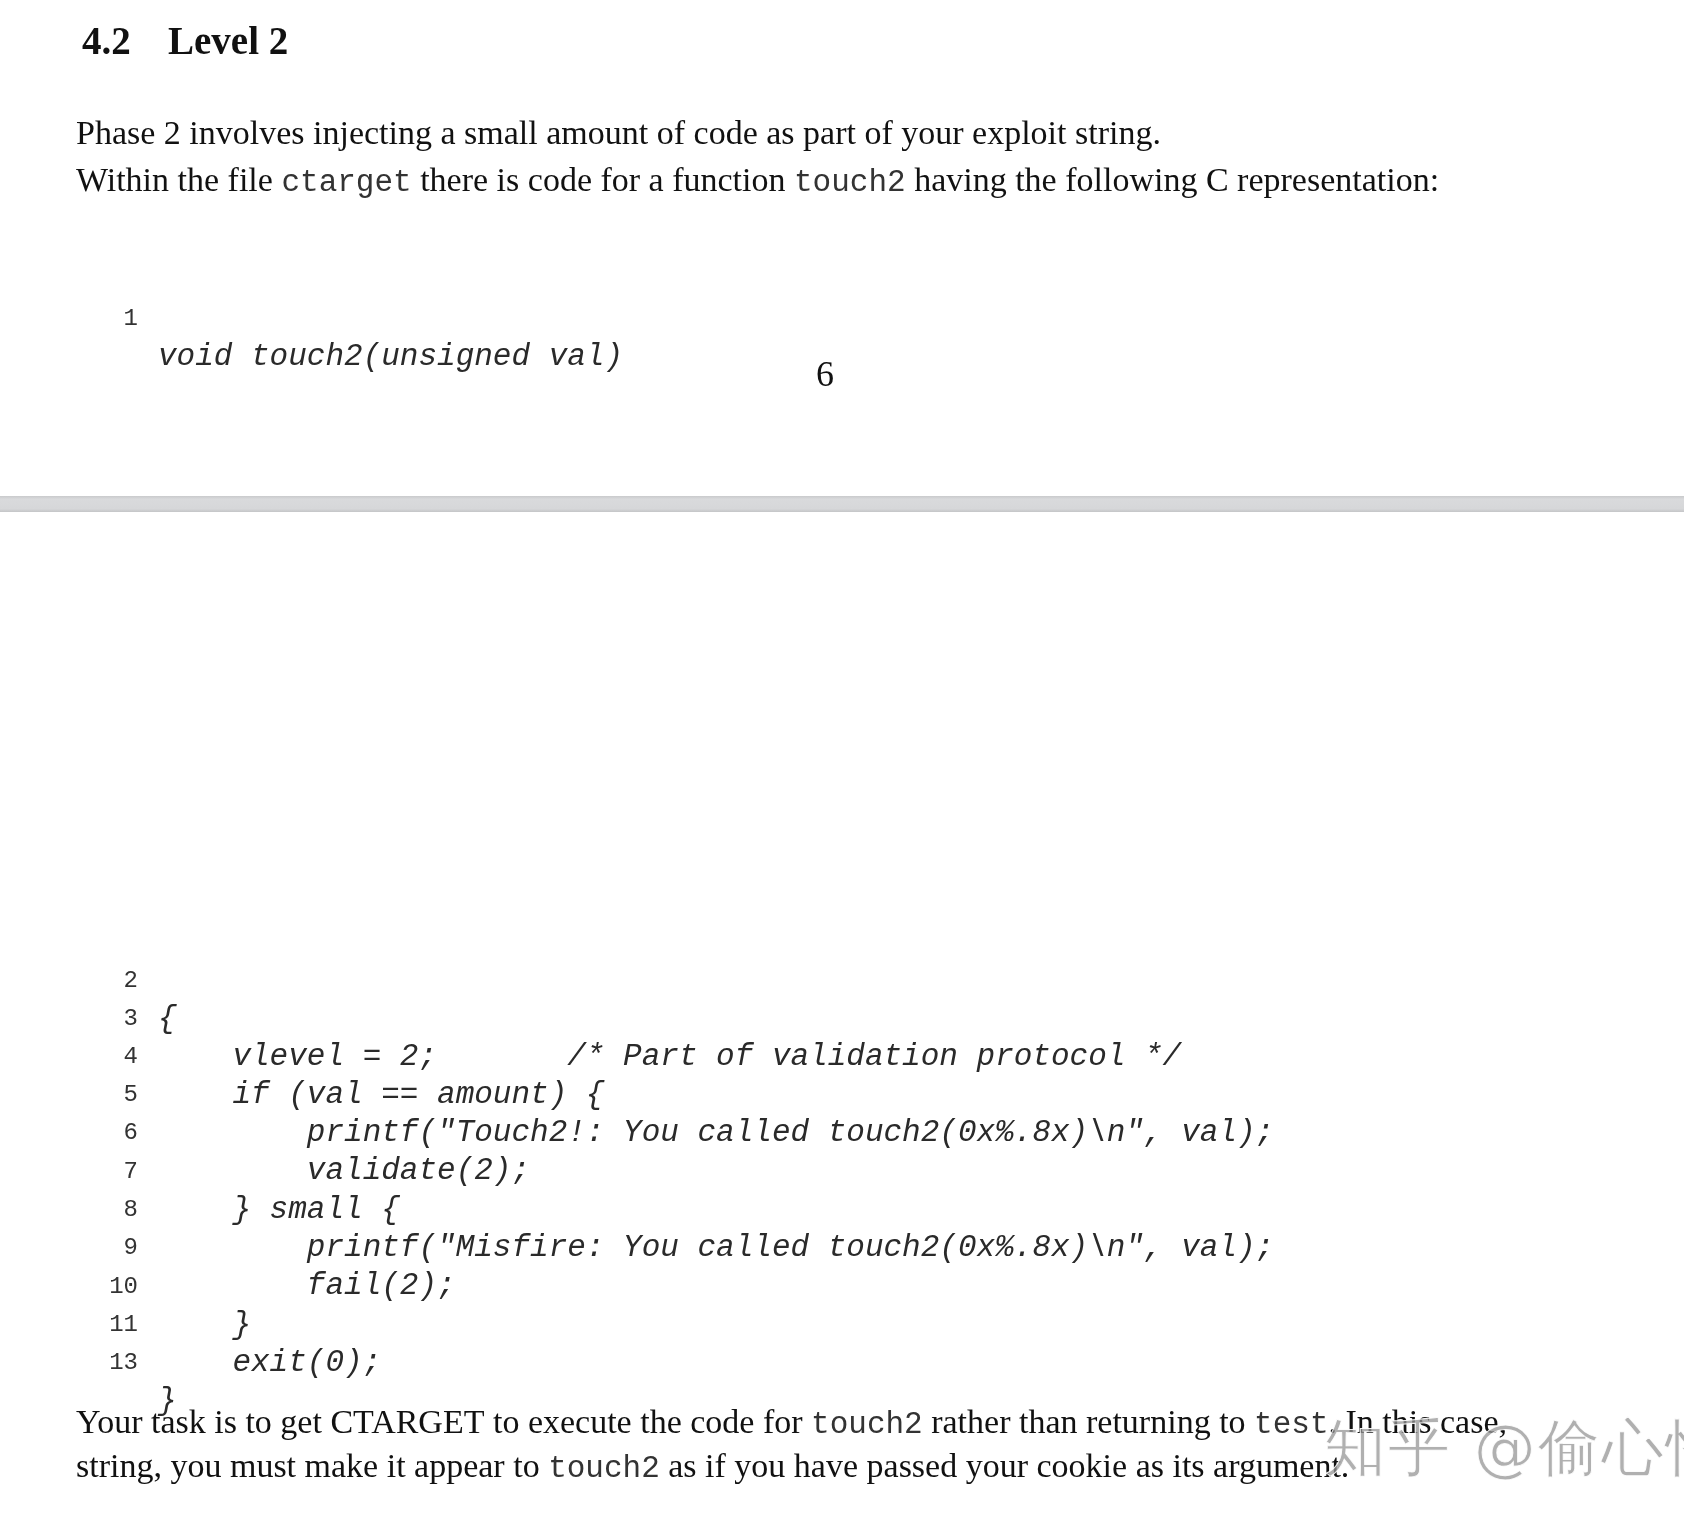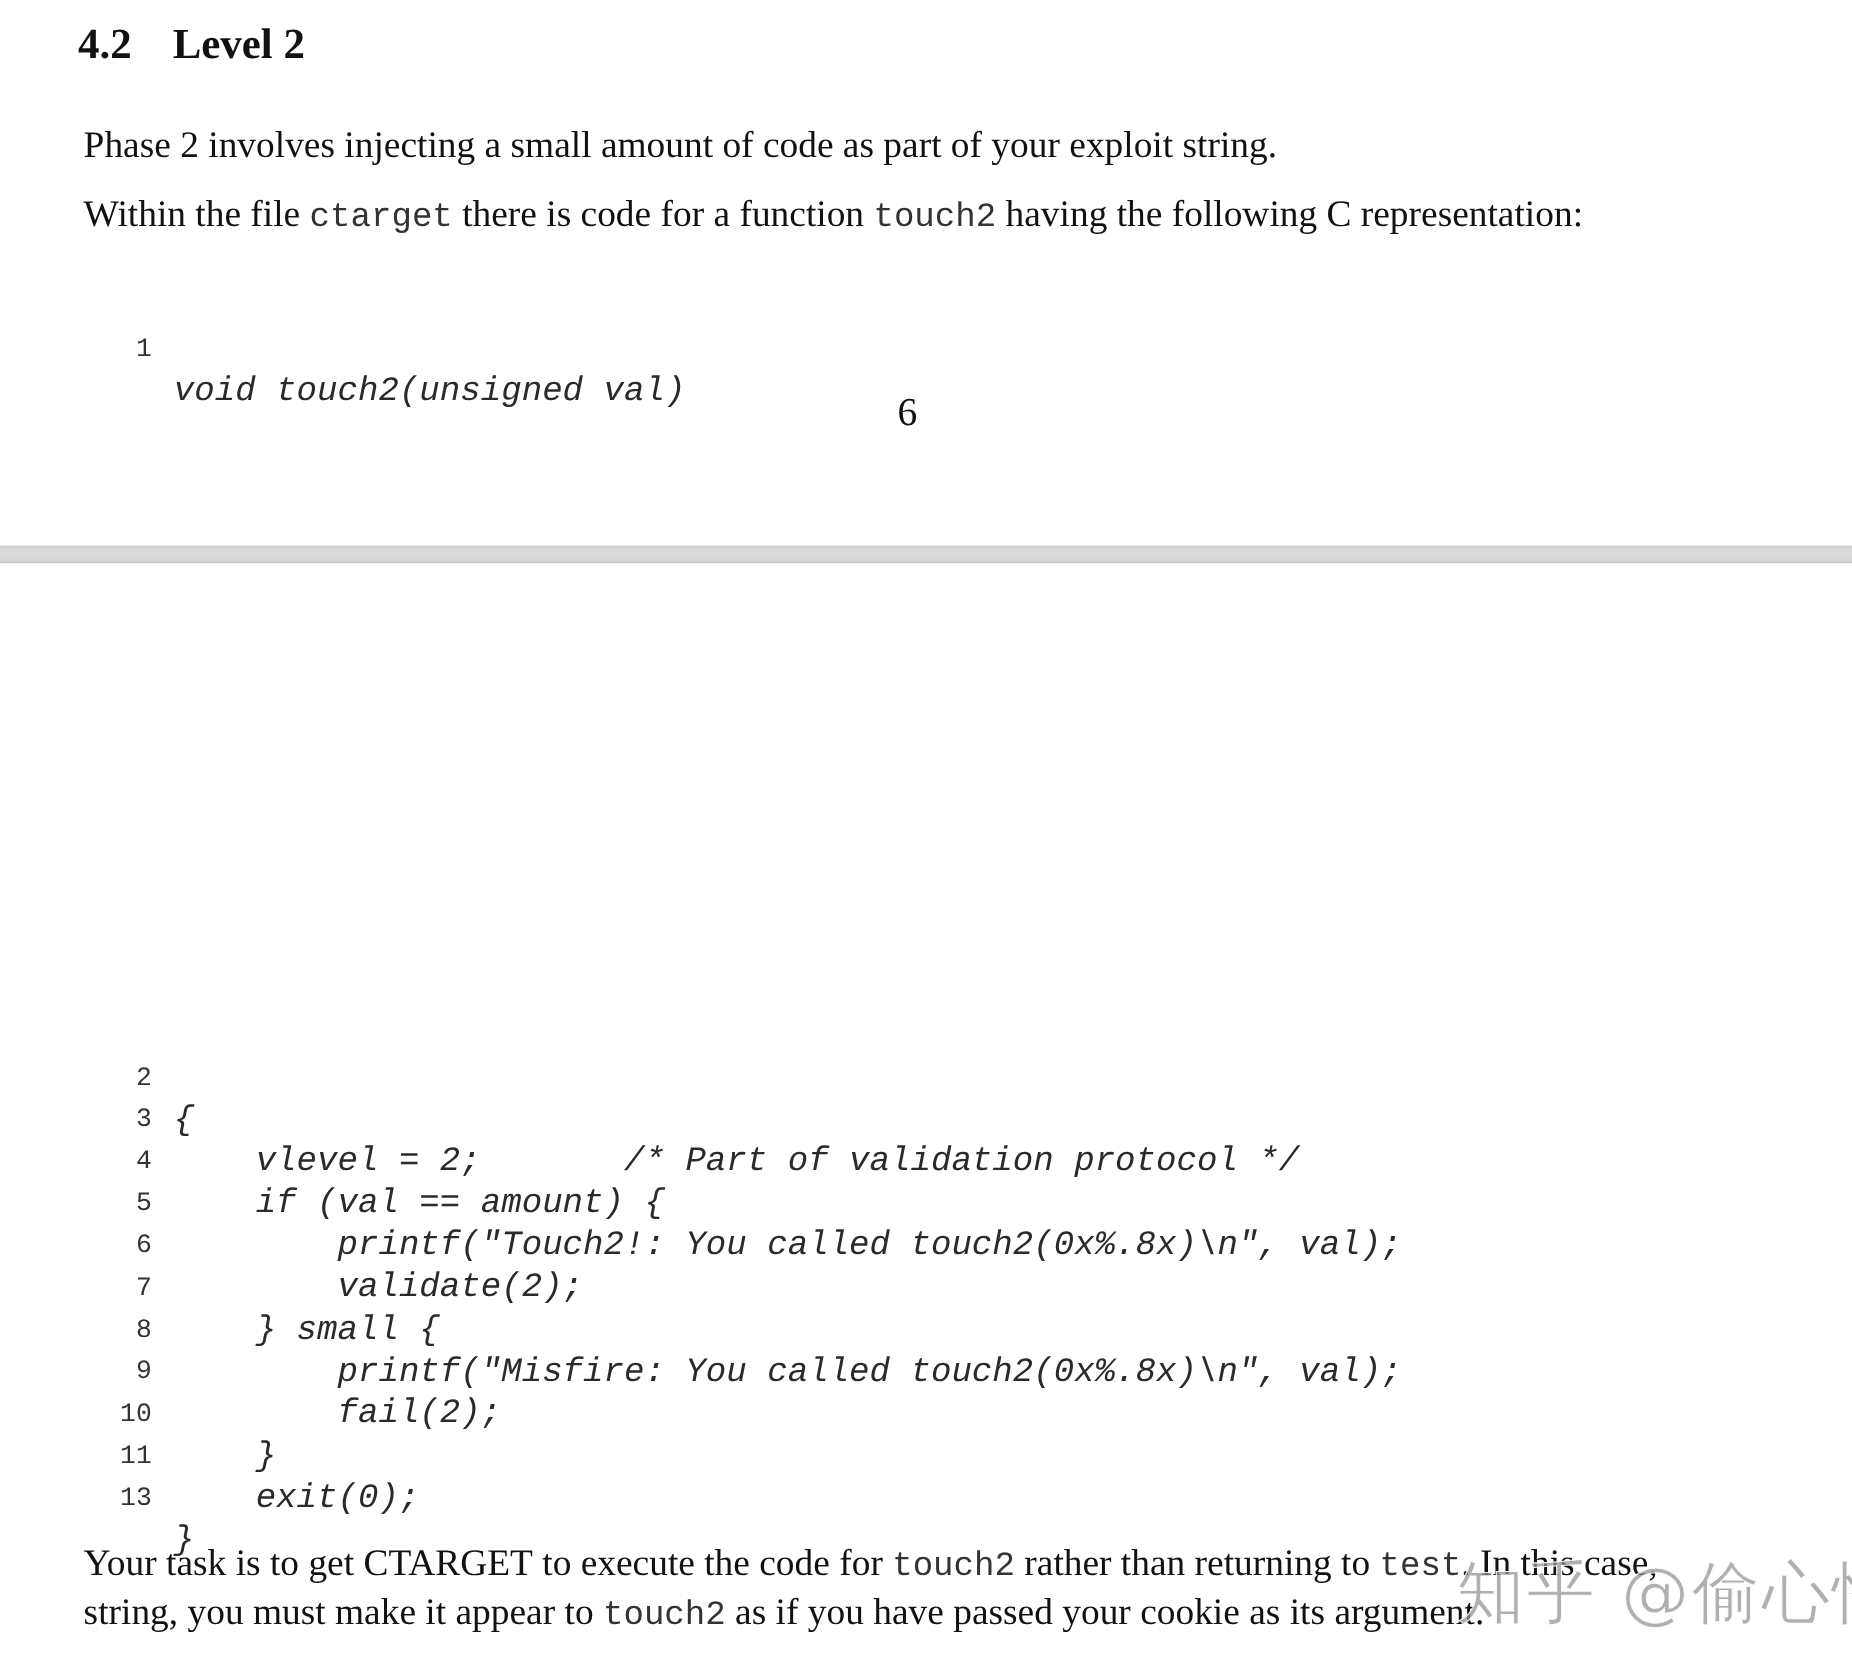--- a/index.html
+++ b/index.html
@@ -10,21 +10,21 @@
   body {
     width: 1684px;
     height: 1520px;
     position: relative;
     overflow: hidden;
     color: #111111;
     font-family: "Liberation Serif", "DejaVu Serif", serif;
   }
   .abs { position: absolute; white-space: pre; }
   .heading {
-    left: 71px; top: 18px;
+    left: 82px; top: 18px;
     font-size: 39px; font-weight: bold;
     line-height: 46px;
   }
   .heading .num { display: inline-block; width: 86px; }
   .para {
     left: 76px;
     font-size: 34px;
     line-height: 42px;
   }
   .tt {
@@ -76,21 +76,21 @@
     letter-spacing: 2px;
   }
 </style>
 </head>
 <body>
 
 <div class="abs heading"><span class="num">4.2</span><span>Level 2</span></div>
 
 <div class="abs para" style="top:100px;margin-top:12px;">Phase 2 involves injecting a small amount of code as part of your exploit string.</div>
 
-<div class="abs para" style="top:174px;"><span>Within the file </span><span class="tt">ctarget</span><span> there is code for a function </span><span class="tt">touch2</span><span> having the following C representation:</span></div>
+<div class="abs para" style="top:159px;"><span>Within the file </span><span class="tt">ctarget</span><span> there is code for a function </span><span class="tt">touch2</span><span> having the following C representation:</span></div>
 
 <div class="abs code-line" style="top:262px;">
   <span class="ln">1</span>
   <span class="code">void touch2(unsigned val)</span>
 </div>
 
 <div class="abs page-number">6</div>
 
 <div class="separator"></div>
 

